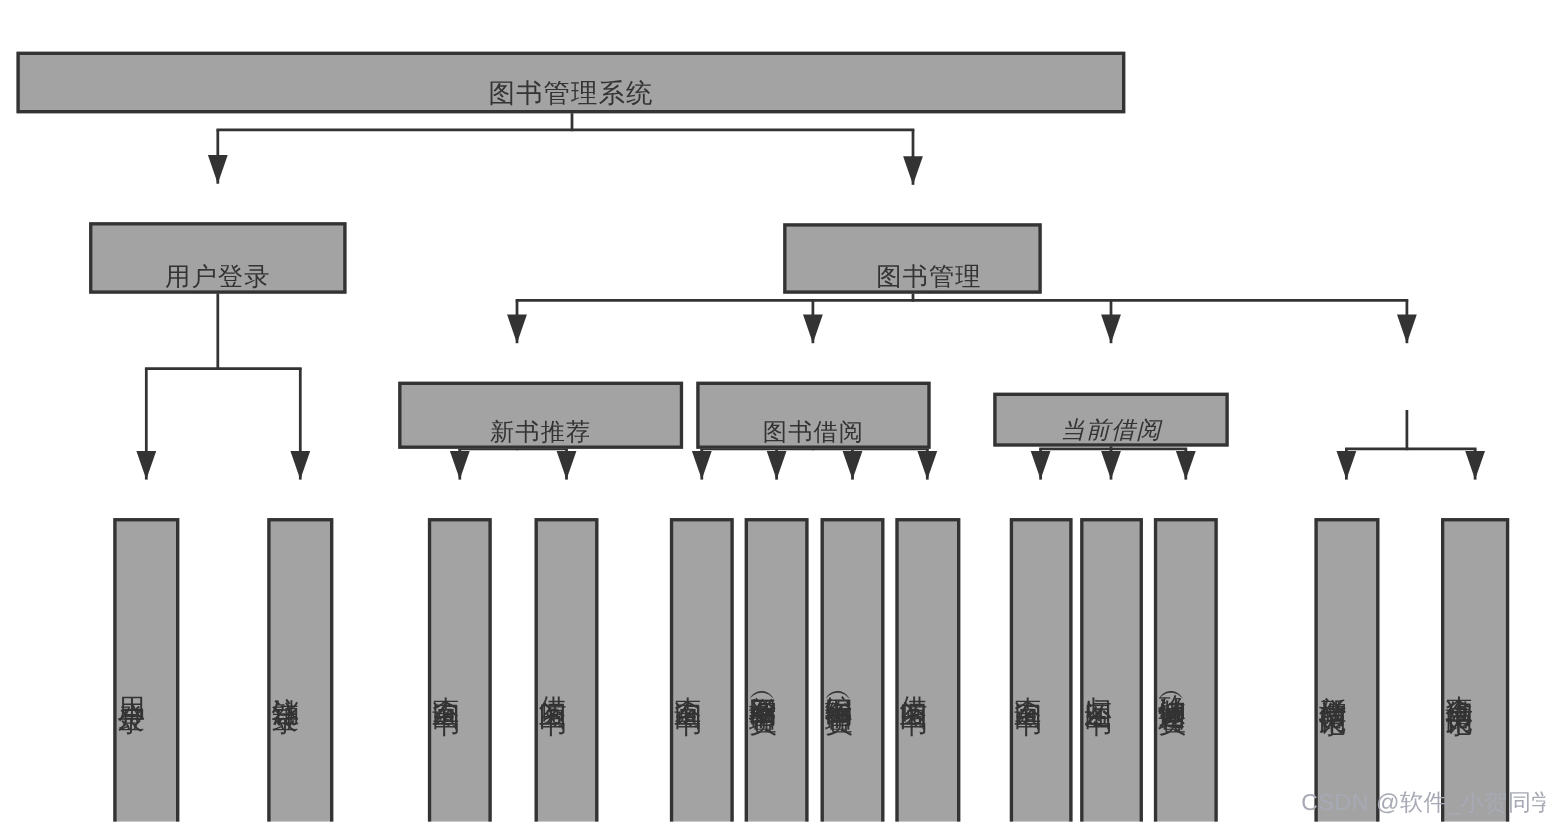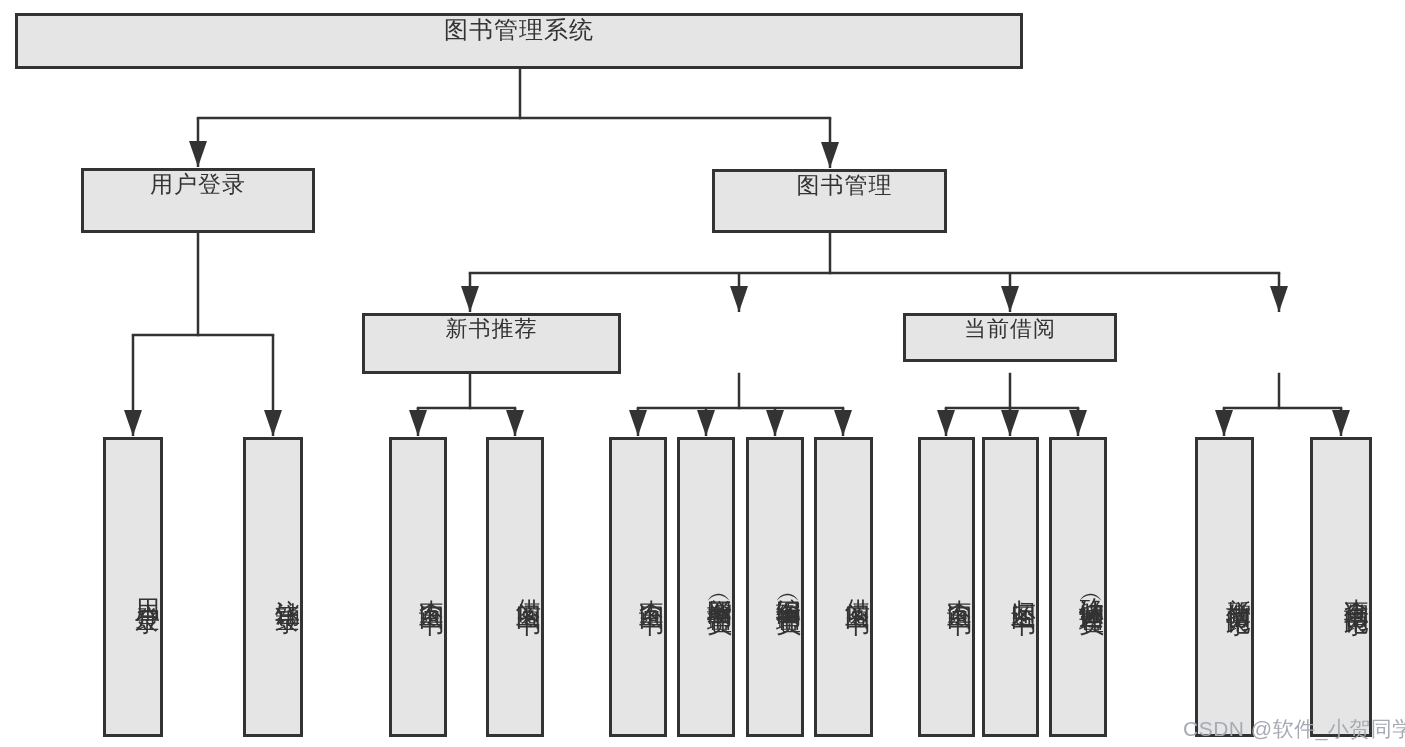--- a/index.html
+++ b/index.html
@@ -19,27 +19,28 @@
     position: absolute;
     left: 0;
     top: 0;
     width: 1405px;
     height: 747px;
   }
   .node {
     position: absolute;
     box-sizing: border-box;
     border: 3px solid #333333;
-    background: #e5e5e5;
+    background: #a3a3a3;
     color: #333333;
     display: flex;
-    align-items: flex-start;
+    align-items: flex-end;
     justify-content: center;
     text-align: center;
     line-height: 1.15;
+    margin-top: 34px;
   }
   .node.h1 { font-size: 24px; letter-spacing: 1px; }
   .node.h2 { font-size: 23px; letter-spacing: 1px; }
   .node.h3 { font-size: 22px; letter-spacing: 1px; }
   .node.v {
     writing-mode: vertical-rl;
     text-orientation: mixed;
     font-size: 25px;
     letter-spacing: 4px;
     line-height: 1;
@@ -127,21 +128,24 @@
   <div class="node h2" style="left:81px; top:168px; width:234px; height:65px;">
     <span>用户登录</span>
   </div>
   <div class="node h2" style="left:712px; top:169px; width:235px; height:64px;padding-left:30px;">
     <span>图书管理</span>
   </div>
 
   <div class="node h3" style="left:362px; top:313px; width:259px; height:61px;">
     <span>新书推荐</span>
   </div>
-  <div class="node h3" style="left:903px; top:313px; width:214px; height:49px;">
+  <div class="node h3" style="left:633px; top:313px; width:213px; height:61px;">
+    <span>图书借阅</span>
+  </div>
+  <div class="node h3" style="left:903px; top:323px; width:214px; height:49px;font-style:italic;">
     <span>当前借阅</span>
   </div>
 
   <div class="node v" style="left:103px; top:437px; width:60px; height:300px;">
     <span>用户登录</span>
   </div>
   <div class="node v" style="left:243px; top:437px; width:60px; height:300px;">
     <span>注销登录</span>
   </div>
 

